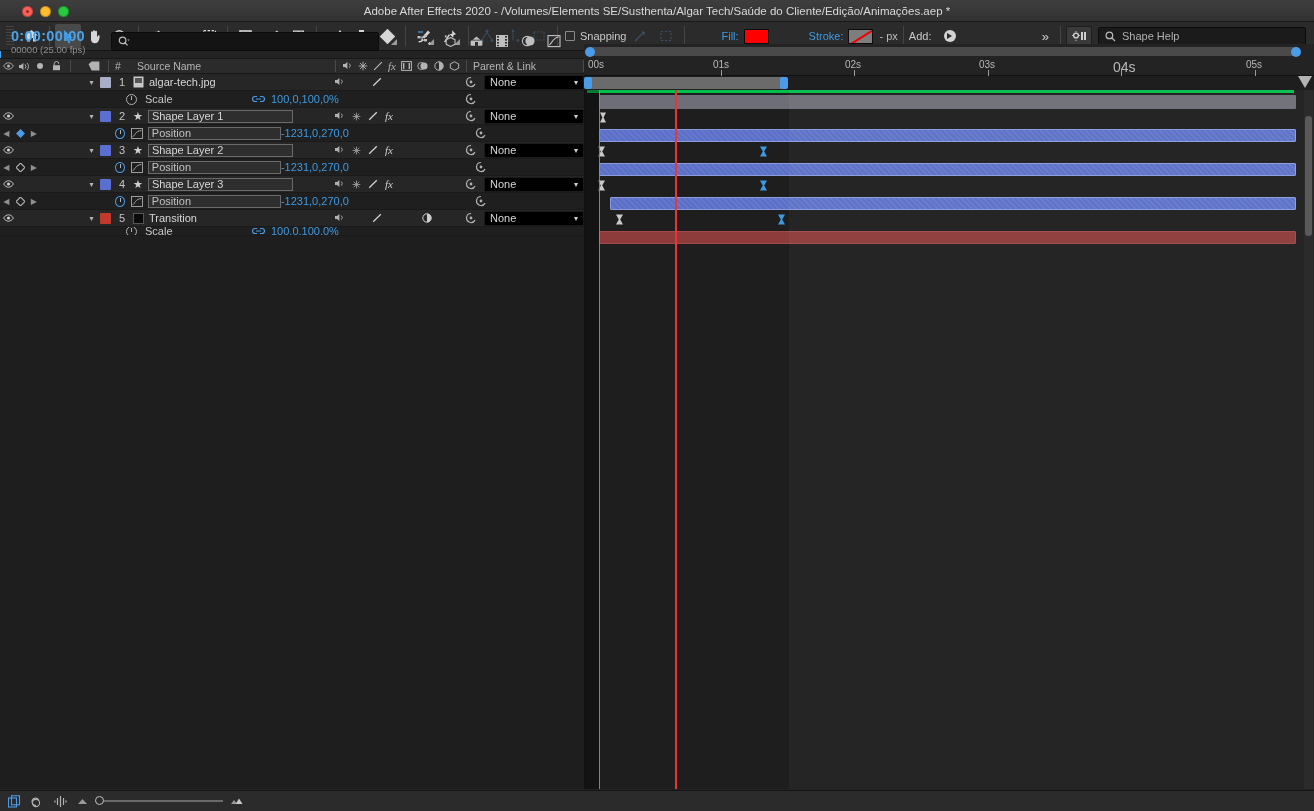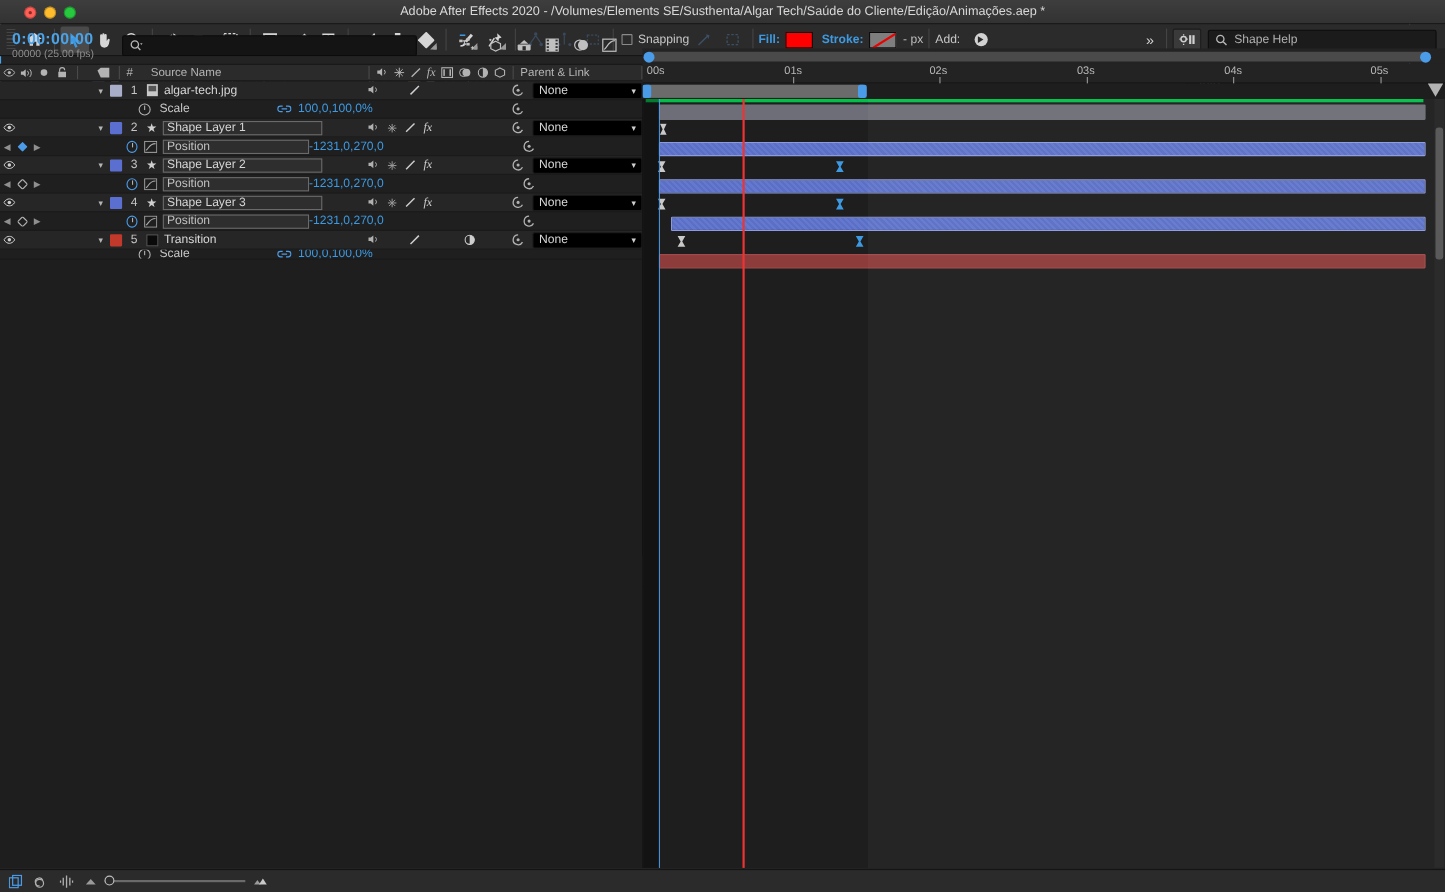--- a/index.html
+++ b/index.html
@@ -40,21 +40,21 @@
             border-radius:2px; position:relative; }
   .tb-btn.sel { background:#4a4a4a; }
   .tb-btn svg { display:block; }
   .tb-sep { width:1px; height:20px; background:#444; margin:0 5px; }
   .tb-corner:after{ content:""; position:absolute; right:3px; bottom:3px;
      border-left:3px solid transparent; border-top:3px solid transparent;
      border-right:3px solid #9a9a9a; border-bottom:3px solid #9a9a9a; }
   .snap-box { display:flex; align-items:center; gap:5px; margin-left:2px; }
   .chk { width:10px; height:10px; border:1px solid #8a8a8a; background:#2b2b2b; border-radius:1px;}
   .lbl { color:#c8c8c8; font-size:11px; }
-  .fill-lbl { color:#3d9ae2; font-size:11px; font-weight:bold; }
+  .fill-lbl { color:#3d9ae2; font-size:11px; font-weight:normal;margin-left:32px; }
   .swatch-fill { width:25px; height:15px; background:#ff0000; border:1px solid #0c0c0c; }
   .swatch-stroke { width:25px; height:15px; background:#7e7e7e; border:1px solid #0c0c0c; position:relative; overflow:hidden;}
   .swatch-stroke:after{content:"";position:absolute;left:-4px;top:6px;width:34px;height:1.5px;background:#e00;transform:rotate(-32deg);}
   .px-lbl{color:#bbb;font-size:11px;}
   .add-dot { width:12px;height:12px;border-radius:50%;background:#d2d2d2;position:relative;}
   .add-dot:after{content:"";position:absolute;left:3px;top:2.5px;width:0;height:0;border-left:5px solid #2b2b2b;border-top:3.5px solid transparent;border-bottom:3.5px solid transparent;}
   .chevrons { color:#cfcfcf; font-size:13px; margin:0 6px; }
   .ws-btn { width:26px;height:20px;background:#3a3a3a;border:1px solid #1d1d1d;border-radius:2px;
             display:flex;align-items:center;justify-content:center;margin-right:6px;}
   .searchhelp { width:208px;height:19px;background:#1b1b1b;border:1px solid #0d0d0d;border-radius:2px;
@@ -781,21 +781,21 @@
       <div style="position:absolute;left:3px;right:14px;top:3px;height:9px;background:#4a4a4a;border-radius:4px;"></div>
       <div style="position:absolute;left:1px;top:2.5px;width:10px;height:10px;background:#4b9ce8;border-radius:5px;"></div>
       <div style="position:absolute;right:13px;top:2.5px;width:10px;height:10px;background:#4b9ce8;border-radius:5px;"></div>
     </div>
 
     <div style="position:absolute; left:584px; right:0; top:58px; height:18px; background:#232323; border-bottom:1px solid #111;">
       <div style="position:absolute;left:4px;top:1px;font-size:10px;color:#b8b8b8;">00s</div>
       <div style="position:absolute;left:129px;top:1px;font-size:10px;color:#b8b8b8;">01s</div>
       <div style="position:absolute;left:261px;top:1px;font-size:10px;color:#b8b8b8;">02s</div>
       <div style="position:absolute;left:395px;top:1px;font-size:10px;color:#b8b8b8;">03s</div>
-      <div style="position:absolute;left:529px;top:1px;font-size:10px;color:#b8b8b8;">04s</div>
+      <div style="position:absolute;left:529px;top:1px;font-size:14px;color:#b8b8b8;">04s</div>
       <div style="position:absolute;left:662px;top:1px;font-size:10px;color:#b8b8b8;">05s</div>
       <div style="position:absolute;left:137px;top:12px;width:1px;height:6px;background:#9a9a9a;"></div>
       <div style="position:absolute;left:270px;top:12px;width:1px;height:6px;background:#9a9a9a;"></div>
       <div style="position:absolute;left:404px;top:12px;width:1px;height:6px;background:#9a9a9a;"></div>
       <div style="position:absolute;left:537px;top:12px;width:1px;height:6px;background:#9a9a9a;"></div>
       <div style="position:absolute;left:671px;top:12px;width:1px;height:6px;background:#9a9a9a;"></div>
     </div>
 
     <div style="position:absolute; left:584px; right:0; top:76px; height:14px; background:#1e1e1e;">
       <div style="position:absolute;left:3px;top:1px;width:198px;height:12px;background:#6b6b6b;"></div>

